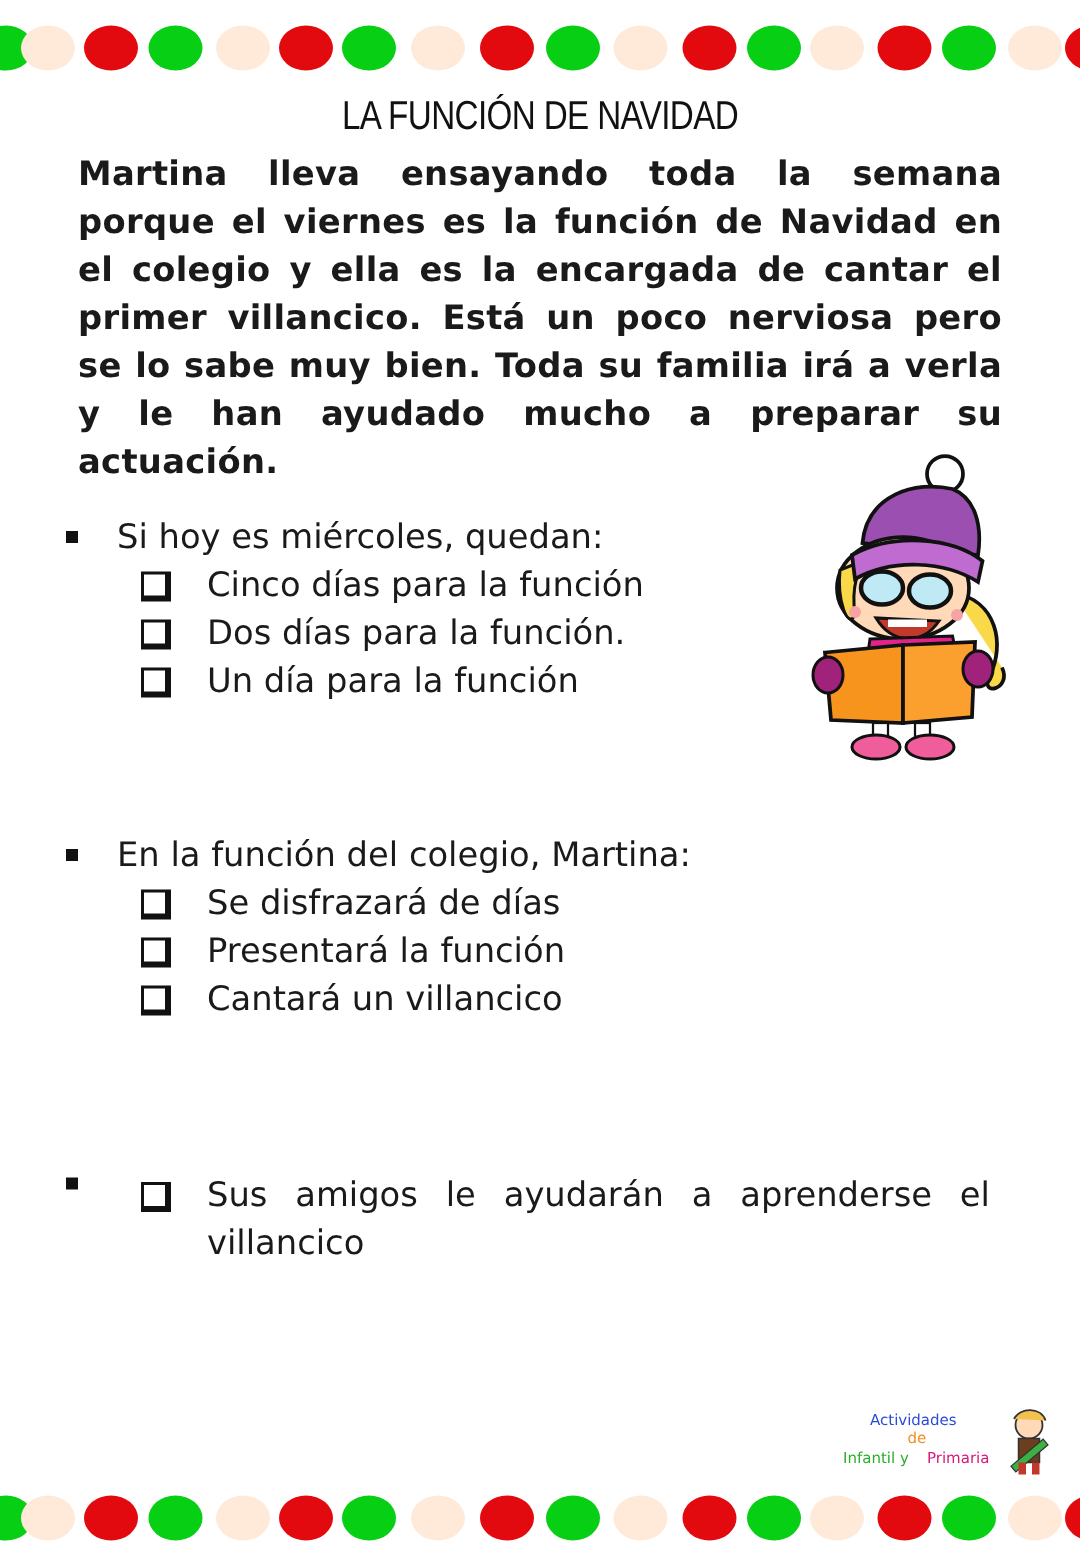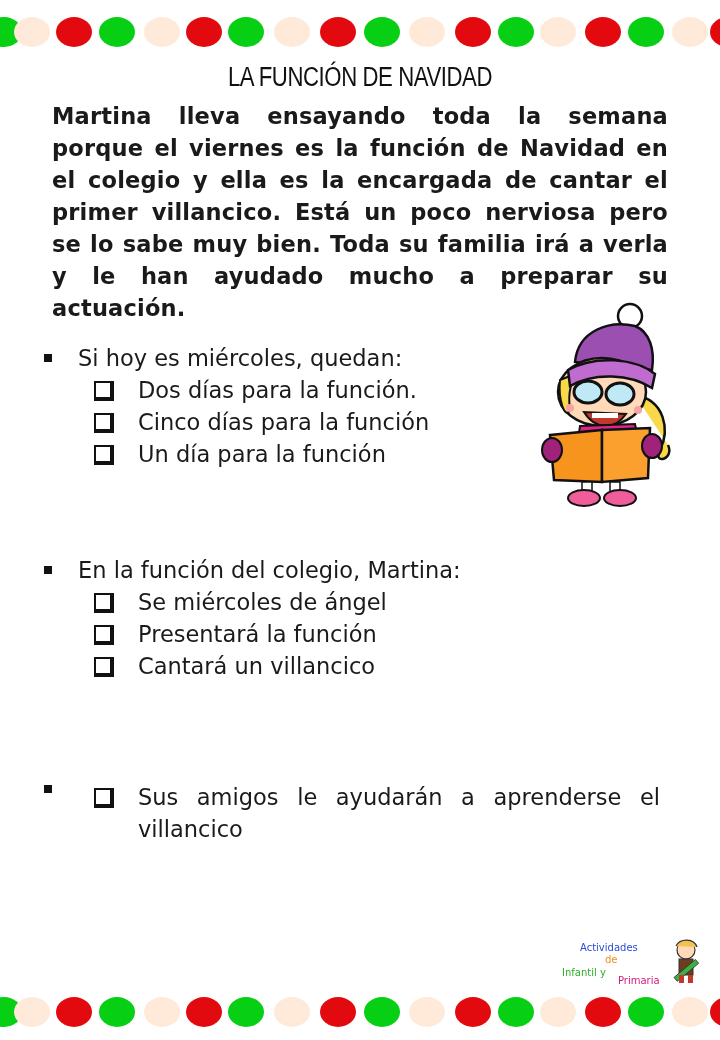--- a/index.html
+++ b/index.html
@@ -82,33 +82,33 @@
 <div class="title">LA FUNCIÓN DE NAVIDAD</div>
 
 <div class="story">Martina lleva ensayando toda la semana porque el viernes es la función de Navidad en el colegio y ella es la encargada de cantar el primer villancico. Está un poco nerviosa pero se lo sabe muy bien. Toda su familia irá a verla y le han ayudado mucho a preparar su actuación.</div>
 
 <div class="question" style="top:342px;">
   <div class="q-stem">
     <span class="bullet"></span>
     <span>Si hoy es miércoles, quedan:</span>
   </div>
   <ul class="options">
+    <li class="opt"><span class="checkbox"></span><span>Cinco días para la función</span></li>
     <li class="opt"><span class="checkbox"></span><span>Dos días para la función.</span></li>
-    <li class="opt"><span class="checkbox"></span><span>Cinco días para la función</span></li>
     <li class="opt"><span class="checkbox"></span><span>Un día para la función</span></li>
   </ul>
 </div>
 
 <div class="question" style="top:554px;">
   <div class="q-stem">
     <span class="bullet"></span>
     <span>En la función del colegio, Martina:</span>
   </div>
   <ul class="options">
-    <li class="opt"><span class="checkbox"></span><span>Se miércoles de ángel</span></li>
+    <li class="opt"><span class="checkbox"></span><span>Se disfrazará de días</span></li>
     <li class="opt"><span class="checkbox"></span><span>Presentará la función</span></li>
     <li class="opt"><span class="checkbox"></span><span>Cantará un villancico</span></li>
   </ul>
 </div>
 
 <div class="question" style="top:773px;">
   <div class="q-stem">
     <span class="bullet"></span>
   </div>
   <ul class="options">
@@ -151,21 +151,21 @@
   <rect x="42" y="182" width="10" height="10" fill="#fff" stroke="#111" stroke-width="1.5"></rect>
   <rect x="70" y="182" width="10" height="10" fill="#fff" stroke="#111" stroke-width="1.5"></rect>
   <ellipse cx="44" cy="198" rx="16" ry="8" fill="#ef5d9b" stroke="#111" stroke-width="2"></ellipse>
   <ellipse cx="80" cy="198" rx="16" ry="8" fill="#ef5d9b" stroke="#111" stroke-width="2"></ellipse>
 </svg>
 
 <div class="logo">
   <span class="logo-line" style="left:20px; top:4px; color:#2a4bd7;">Actividades</span>
   <span class="logo-line" style="left:45px; top:16px; color:#f28c1c;text-align:center;">de</span>
   <span class="logo-line" style="left:2px; top:29px; color:#2dad2b;">Infantil y</span>
-  <span class="logo-line" style="left:58px; top:37px; color:#d4197a;">Primaria</span>
+  <span class="logo-line" style="left:58px; top:29px; color:#d4197a;">Primaria</span>
   <svg style="position:absolute; left:110px; top:0;" width="32" height="48" viewBox="0 0 32 48">
     <circle cx="16" cy="12" r="9" fill="#ffd9b8" stroke="#333" stroke-width="1.2"></circle>
     <path d="M6 8 C10 0, 24 0, 27 9" fill="#f2c14e" stroke="#333" stroke-width="1.2"></path>
     <rect x="9" y="21" width="14" height="16" fill="#6b3e1f" stroke="#333" stroke-width="1"></rect>
     <rect x="2" y="30" width="28" height="5" fill="#3cb043" transform="rotate(-40 16 32)" stroke="#333" stroke-width="0.8"></rect>
     <rect x="9" y="37" width="5" height="8" fill="#c0392b"></rect>
     <rect x="18" y="37" width="5" height="8" fill="#c0392b"></rect>
   </svg>
 </div>
 

